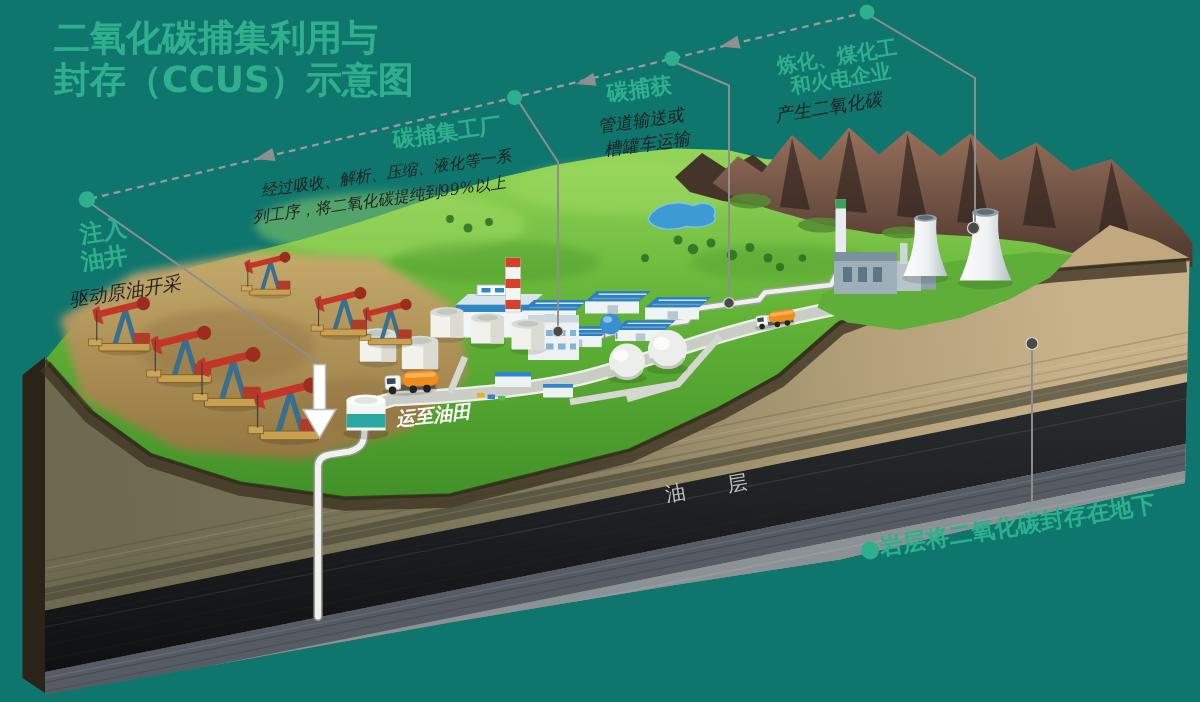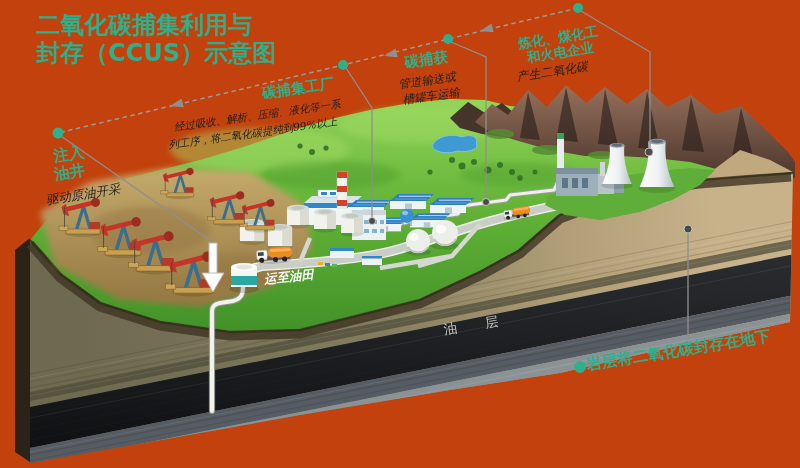--- a/index.html
+++ b/index.html
@@ -1,16 +1,16 @@
 <!DOCTYPE html>
 <html><head>
 <meta charset="utf-8">
 <style>
   html,body{margin:0;padding:0;background:#fff;}
-  .stage{position:relative;width:800px;height:468px;overflow:hidden;background:#c2410c;
+  .stage{position:relative;width:800px;height:468px;overflow:hidden;background:#0f766e;
          font-family:"DejaVu Sans","Liberation Sans",sans-serif;}
   svg{display:block}
   text{user-select:none}
   .hw{font-family:"DejaVu Serif","Liberation Serif",serif;font-style:italic;}
 </style>
 </head>
 <body>
 
 <div class="stage">
 <svg width="800" height="468" viewBox="0 0 800 468" xmlns="http://www.w3.org/2000/svg">

